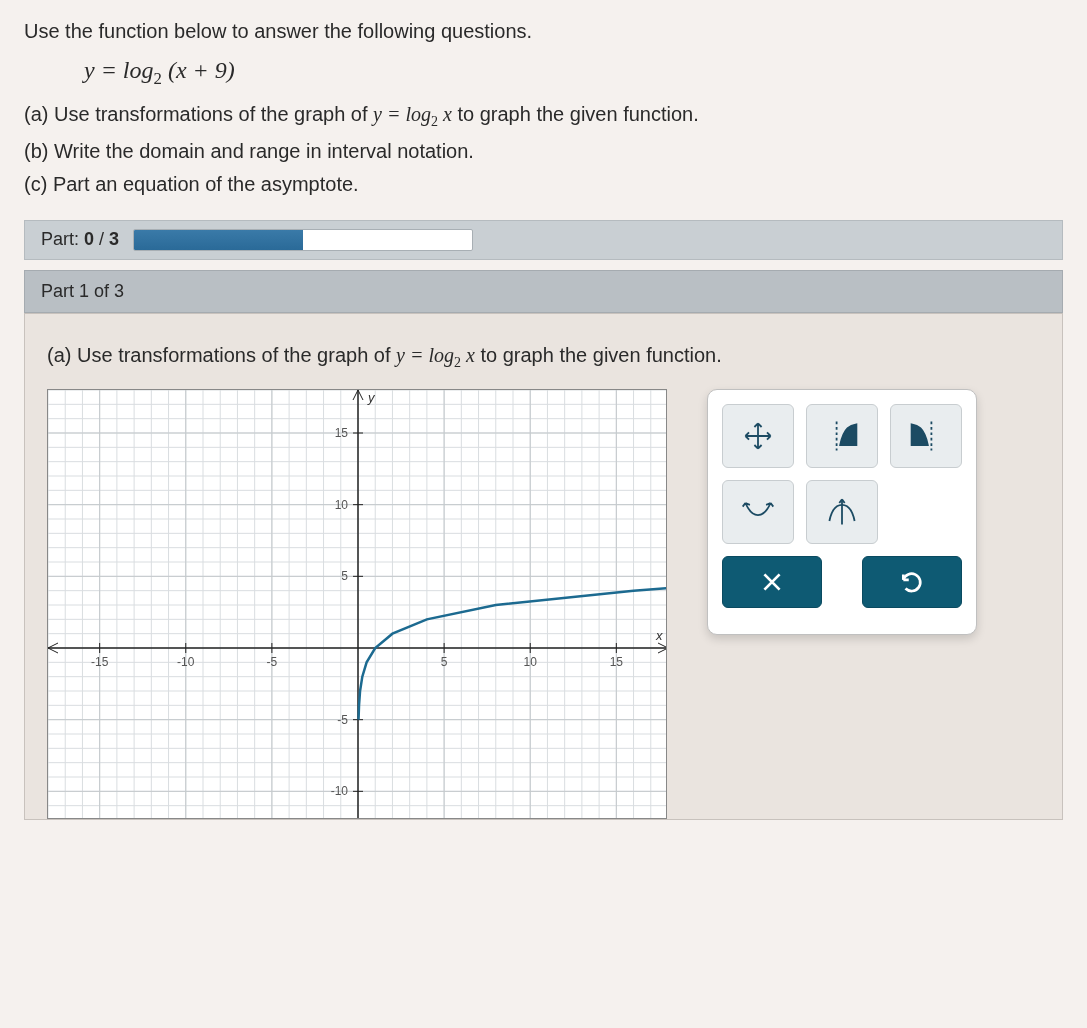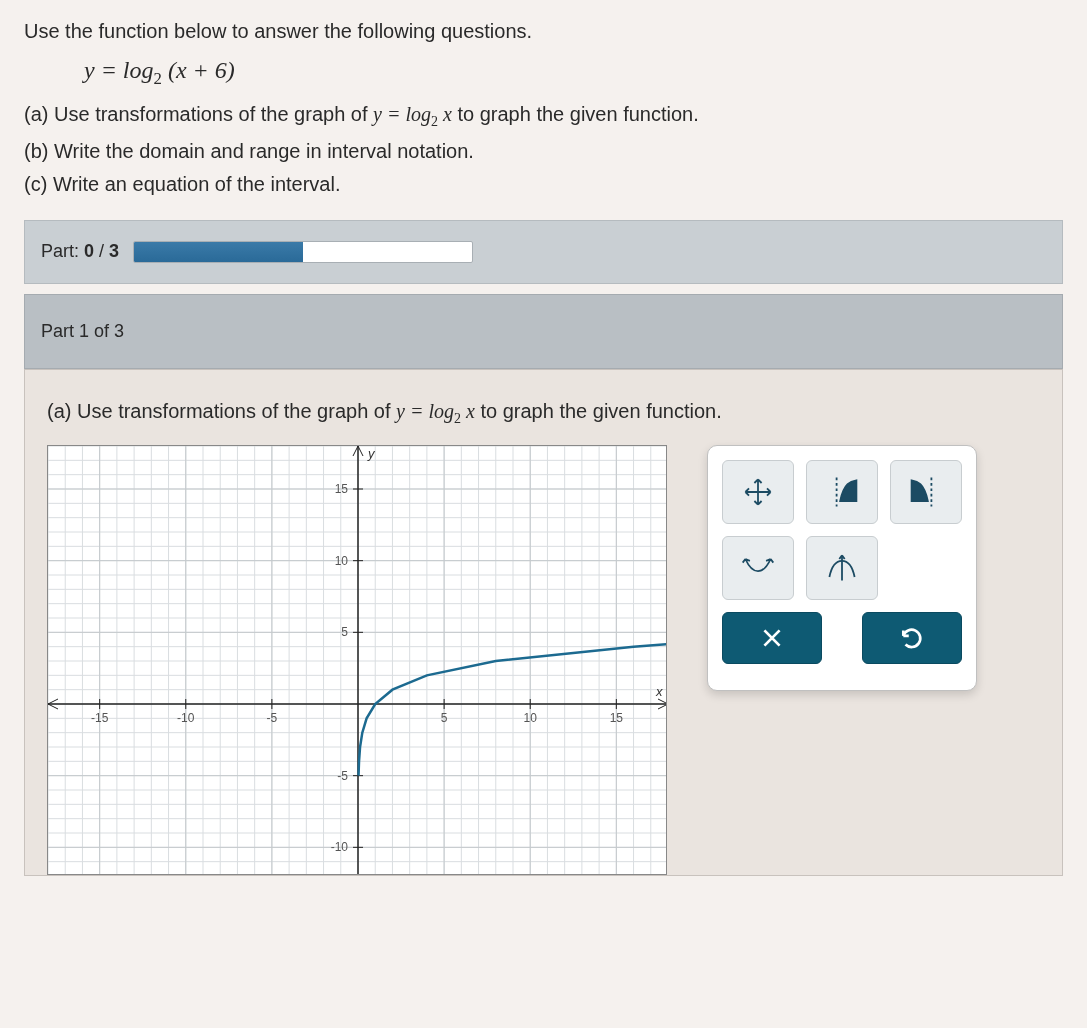--- a/index.html
+++ b/index.html
@@ -15,21 +15,21 @@
   .intro { margin-bottom: 0; }
   .equation { margin: 14px 0 14px 60px; font-family: 'Times New Roman', serif; font-size: 24px; font-style: italic; }
   .sub { font-size: 0.7em; vertical-align: sub; font-style: normal; }
   .qline { margin: 10px 0; }
   .math { font-family: 'Times New Roman', serif; font-style: italic; text-align: center; }
 
   .progress-bar {
     margin-top: 24px;
     background: #c9cfd3;
     border: 1px solid #b5bbbf;
-    padding: 20px 16px;
+    padding: 8px 16px;
     display: flex;
     align-items: center;
     gap: 14px;
   }
   .progress-label { font-size: 18px; }
   .progress-track {
     width: 340px; height: 22px;
     background: #fff;
     border: 1px solid #a8afb4;
     border-radius: 2px;
@@ -38,21 +38,21 @@
   .progress-fill {
     height: 100%;
     width: 50%;
     background: linear-gradient(#3a7aa8,#2a6a98);
   }
 
   .part-header {
     margin-top: 10px;
     background: #b9bfc4;
     border: 1px solid #a5abb0;
-    padding: 26px 16px;
+    padding: 10px 16px;
     font-size: 18px;
   }
 
   .part-body {
     background: #eae4df;
     border: 1px solid #c8c2bd;
     padding: 30px 22px 0 22px;
   }
   .part-prompt { margin-bottom: 18px; }
 
@@ -101,36 +101,36 @@
   .spacer-cell { visibility:hidden; }
   .bottom-row { grid-column: 1 / span 3; display:flex; gap:40px; justify-content:space-between; }
   .bottom-row .tool-action { flex:0 0 100px; height:52px; }
 </style>
 </head>
 <body>
 
 <div class="intro">Use the function below to answer the following questions.</div>
 
 <div class="equation">
-  <span>y</span> = <span>log</span><span class="sub">2</span> <span>(x + 6)</span>
+  <span>y</span> = <span>log</span><span class="sub">2</span> <span>(x + 9)</span>
 </div>
 
 <div class="qline">
   <span>(a)</span>
   <span>Use transformations of the graph of </span><span class="math"><span>y</span> = <span>log</span><span class="sub">2</span> <span>x</span></span><span> to graph the given function.</span>
 </div>
 
 <div class="qline">
   <span>(b)</span>
   <span>Write the domain and range in interval notation.</span>
 </div>
 
 <div class="qline">
   <span>(c)</span>
-  <span>Write an equation of the interval.</span>
+  <span>Part an equation of the asymptote.</span>
 </div>
 
 <div class="progress-bar">
   <span class="progress-label">
     <span>Part: </span><b>0</b><span> / </span><b>3</b>
   </span>
   <div class="progress-track">
     <div class="progress-fill"></div>
   </div>
 </div>

